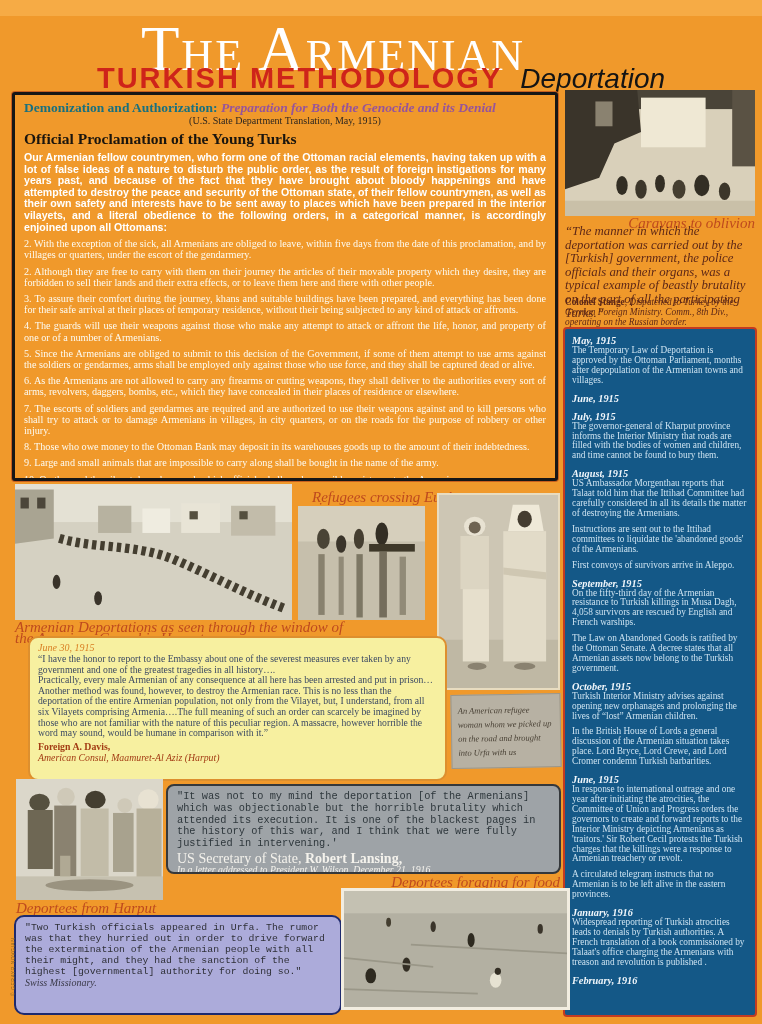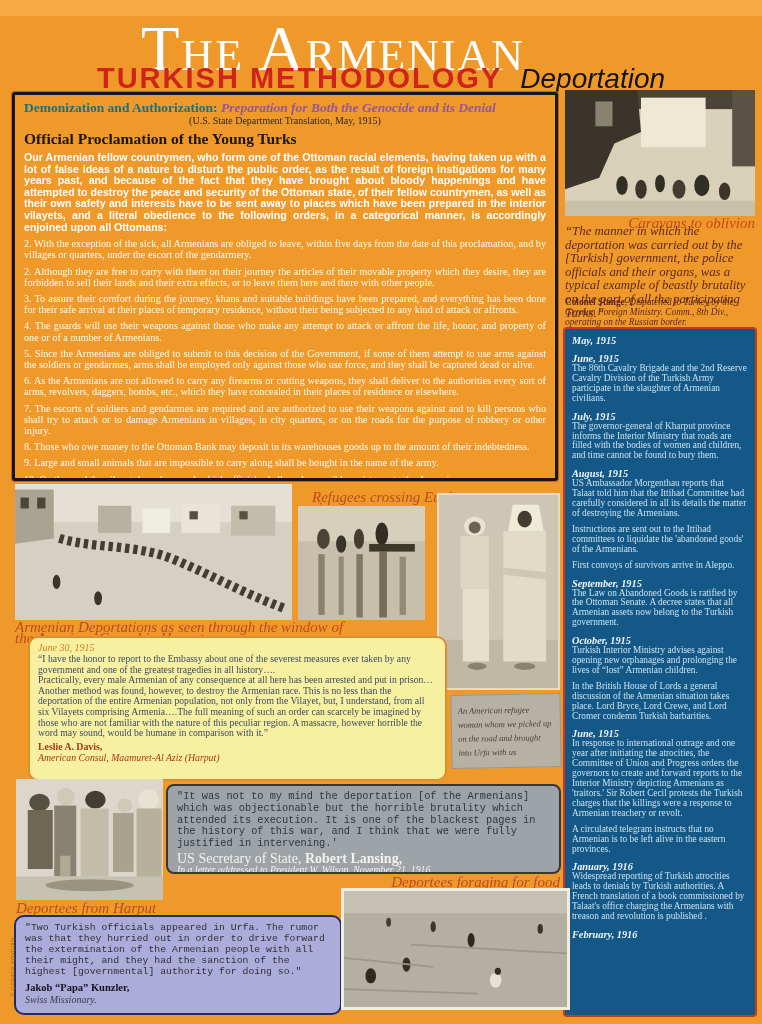--- a/index.html
+++ b/index.html
@@ -135,27 +135,27 @@
 
   <div class="stange-quote">“The manner in which the deportation was carried out by the [Turkish] government, the police officials and their organs, was a typical example of beastly brutality on the part of all the participating Turks.”</div>
   <div class="stange-attr">
     <span class="name">Colonel Stange</span><span class="rest">, Dispatched to Turkey by the German Foreign Ministry. Comm., 8th Div., operating on the Russian border.</span>
   </div>
 
   <div class="timeline">
 
       <div class="tl-section">
         <div class="tl-date">May, 1915</div>
+        <div>
+          <p class="tl-entry">The Temporary Law of Deportation is approved by the Ottoman Parliament, months after depopulation of the Armenian towns and villages.</p>
+        </div>
       </div>
 
       <div class="tl-section">
         <div class="tl-date">June, 1915</div>
-        <div>
-          <p class="tl-entry">The 86th Cavalry Brigade and the 2nd Reserve Cavalry Division of the Turkish Army participate in the slaughter of Armenian civilians.</p>
-        </div>
       </div>
 
       <div class="tl-section">
         <div class="tl-date">July, 1915</div>
         <div>
           <p class="tl-entry">The governor-general of Kharput province informs the Interior Ministry that roads are filled with the bodies of women and children, and time cannot be found to bury them.</p>
         </div>
       </div>
 
       <div class="tl-section">
@@ -163,20 +163,21 @@
         <div>
           <p class="tl-entry">US Ambassador Morgenthau reports that Talaat told him that the Ittihad Committee had carefully considered in all its details the matter of destroying the Armenians.</p>
           <p class="tl-entry">Instructions are sent out to the Ittihad committees to liquidate the 'abandoned goods' of the Armenians.</p>
           <p class="tl-entry">First convoys of survivors arrive in Aleppo.</p>
         </div>
       </div>
 
       <div class="tl-section">
         <div class="tl-date">September, 1915</div>
         <div>
+          <p class="tl-entry">On the fifty-third day of the Armenian resistance to Turkish killings in Musa Dagh, 4,058 survivors are rescued by English and French warships.</p>
           <p class="tl-entry">The Law on Abandoned Goods is ratified by the Ottoman Senate. A decree states that all Armenian assets now belong to the Turkish government.</p>
         </div>
       </div>
 
       <div class="tl-section">
         <div class="tl-date">October, 1915</div>
         <div>
           <p class="tl-entry">Turkish Interior Ministry advises against opening new orphanages and prolonging the lives of “lost” Armenian children.</p>
           <p class="tl-entry">In the British House of Lords a general discussion of the Armenian situation takes place. Lord Bryce, Lord Crewe, and Lord Cromer condemn Turkish barbarities.</p>
         </div>
@@ -259,32 +260,32 @@
   </div>
 
   <div class="davis-box">
     <div class="davis-date">June 30, 1915</div>
     <div>
 
     <p>“I have the honor to report to the Embassy about one of the severest measures ever taken by any government and one of the greatest tragedies in all history….</p>
         <p>Practically, every male Armenian of any consequence at all here has been arrested and put in prison…</p>
         <p>Another method was found, however, to destroy the Armenian race. This is no less than the deportation of the entire Armenian population, not only from the Vilayet, but, I understand, from all six Vilayets comprising Armenia….The full meaning of such an order can scarcely be imagined by those who are not familiar with the nature of this peculiar region. A massacre, however horrible the word may sound, would be humane in comparison with it.”</p>
       </div>
-    <div class="davis-sig">Leslie A. Davis,</div>
+    <div class="davis-sig">Foreign A. Davis,</div>
     <div class="davis-role">American Consul, Maamuret-Al Aziz (Harput)</div>
   </div>
 
   <div class="handnote">An American refugee woman whom we picked up on the road and brought into Urfa with us</div>
 
   <div class="lansing-box">
     <div class="mono">"It was not to my mind the deportation [of the Armenians] which was objectionable but the horrible brutality which attended its execution. It is one of the blackest pages in the history of this war, and I think that we were fully justified in intervening.'</div>
     <div class="lansing-attr1">
       <span>US Secretary of State, </span><span class="name">Robert Lansing,</span>
     </div>
-    <div class="lansing-attr2">In a letter addressed to President W. Wilson, November 21, 1916.</div>
+    <div class="lansing-attr2">In a letter addressed to President W. Wilson, December 21, 1916.</div>
   </div>
   <div class="caption" style="left:340px; top:877px; width:220px; text-align:right;">Deportees foraging for food</div>
 
   <div class="photo" style="left:16px; top:779px; width:147px; height:121px;">
     <svg viewBox="0 0 100 82" preserveAspectRatio="none">
       <rect width="100" height="82" fill="#dbd7ca"></rect>
       <ellipse cx="16" cy="16" rx="7" ry="6" fill="#55503f"></ellipse>
       <rect x="8" y="21" width="17" height="40" fill="#6e6754"></rect>
       <ellipse cx="34" cy="12" rx="6" ry="6" fill="#cfc9b8"></ellipse>
       <rect x="26" y="18" width="15" height="48" fill="#8a8270"></rect>
@@ -296,21 +297,20 @@
       <ellipse cx="90" cy="14" rx="7" ry="7" fill="#e8e2d2"></ellipse>
       <rect x="82" y="20" width="17" height="48" fill="#b7b09a"></rect>
       <rect x="0" y="66" width="100" height="16" fill="#c6c1b0"></rect>
       <ellipse cx="50" cy="72" rx="30" ry="4" fill="#9a9380"></ellipse>
     </svg>
   </div>
   <div class="caption" style="left:16px; top:903px; width:150px;">Deportees from Harput</div>
 
   <div class="kunzler-box">
     <div class="mono">"Two Turkish officials appeared in Urfa. The rumor was that they hurried out in order to drive forward the extermination of the Armenian people with all their might, and they had the sanction of the highest [governmental] authority for doing so."</div>
-    <div class="kunzler-name">Jakob “Papa” Kunzler,</div>
     <div class="kunzler-role">Swiss Missionary.</div>
   </div>
 
   <div class="photo" style="left:341px; top:888px; width:229px; height:122px; border:3px solid #f2ede0;">
     <svg viewBox="0 0 100 52" preserveAspectRatio="none">
       <rect width="100" height="52" fill="#b3b0a2"></rect>
       <rect x="0" y="0" width="100" height="10" fill="#c4c1b2"></rect>
       <ellipse cx="12" cy="38" rx="2.4" ry="3.4" fill="#2e2a20"></ellipse>
       <ellipse cx="28" cy="33" rx="1.8" ry="3.2" fill="#332e24"></ellipse>
       <ellipse cx="40" cy="16" rx="1.2" ry="2.4" fill="#3a342a"></ellipse>

